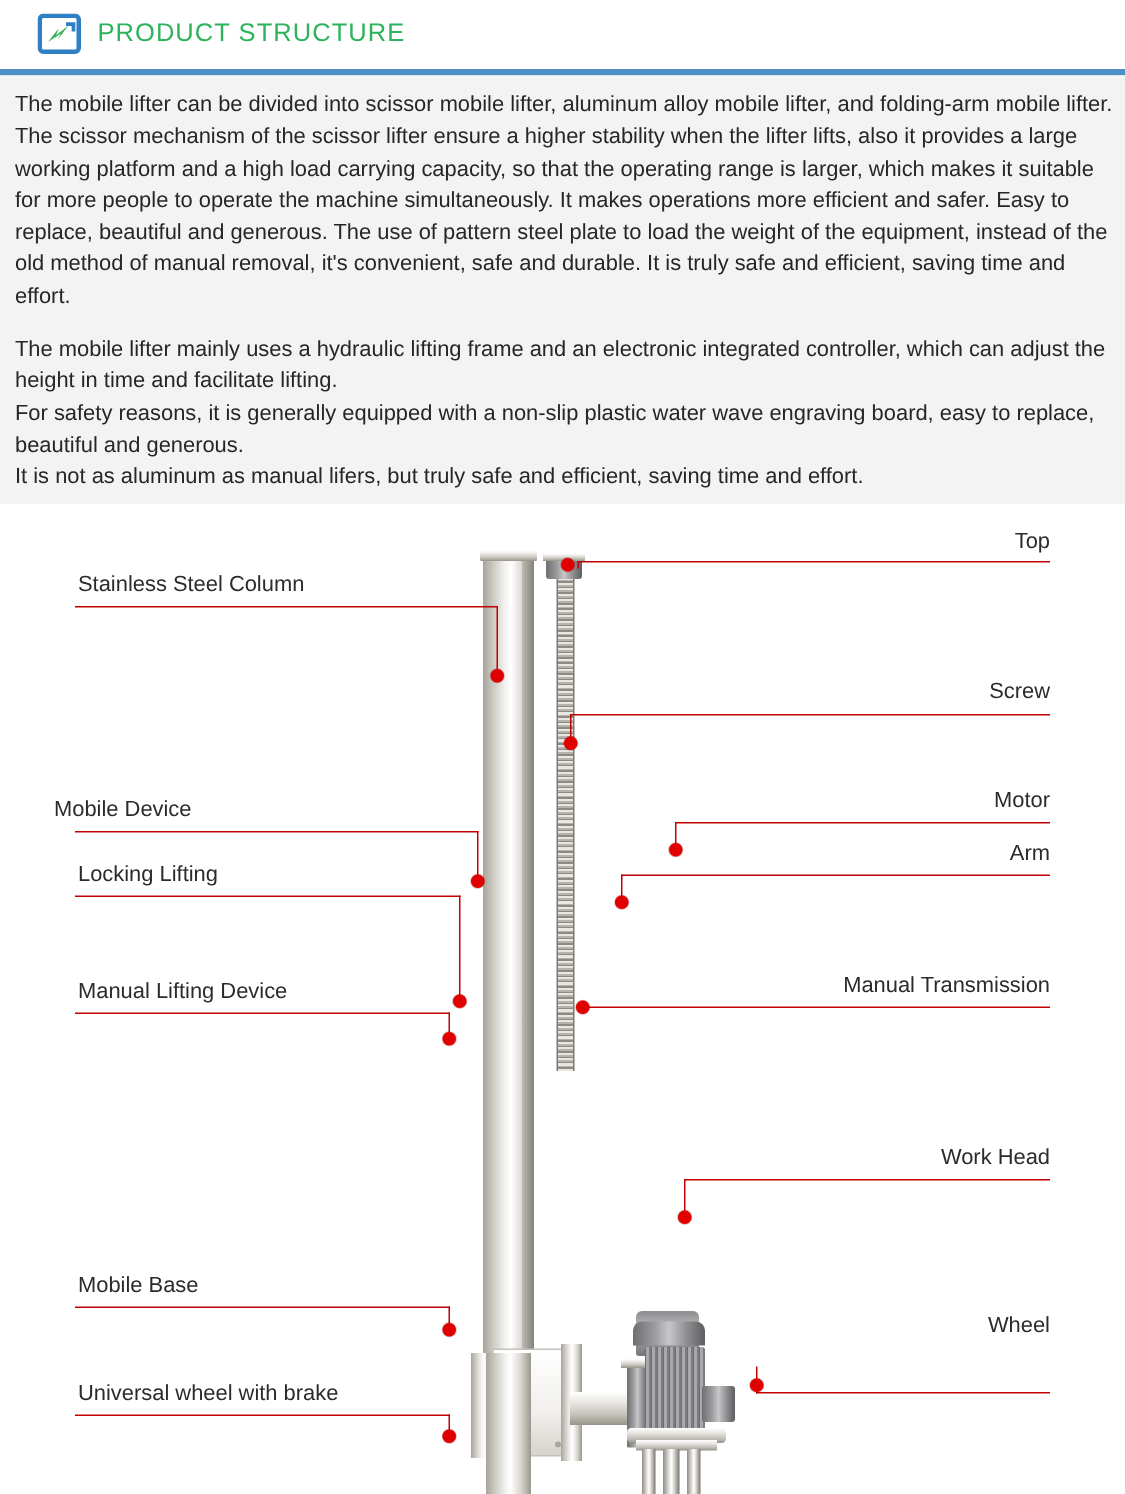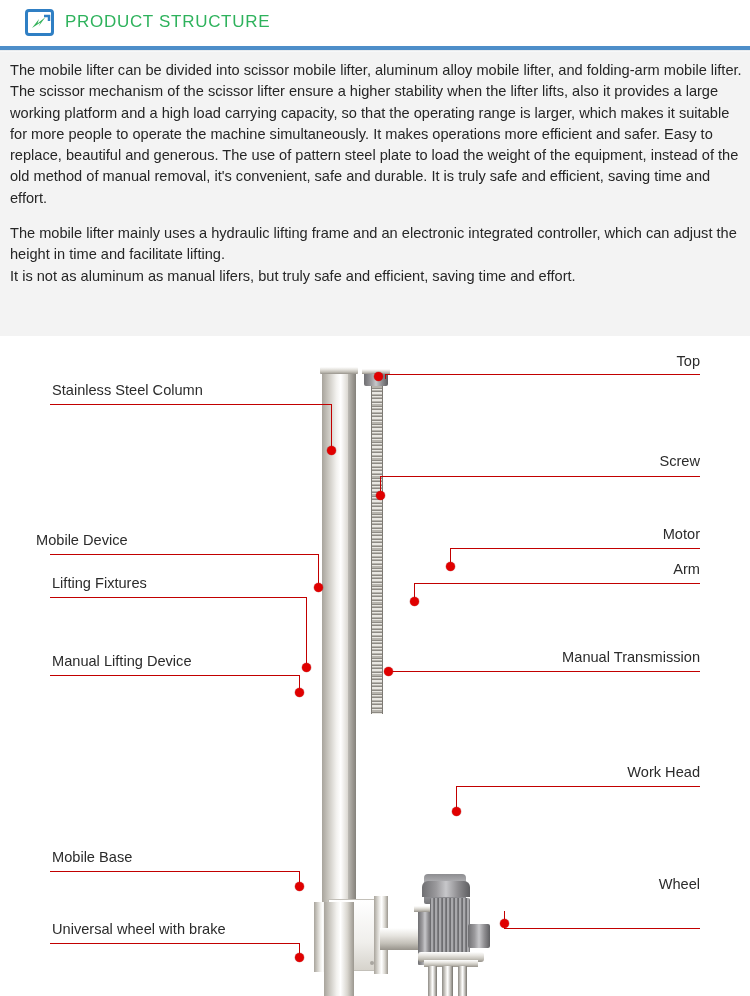--- a/index.html
+++ b/index.html
@@ -140,20 +140,21 @@
 
   <div id="header-title">PRODUCT STRUCTURE</div>
 </div>
 <div id="header-rule"></div>
 <div id="header-rule-shadow"></div>
 
 <div id="text-panel">
   <p>The mobile lifter can be divided into scissor mobile lifter, aluminum alloy mobile lifter, and folding-arm mobile lifter. The scissor mechanism of the scissor lifter ensure a higher stability when the lifter lifts, also it provides a large working platform and a high load carrying capacity, so that the operating range is larger, which makes it suitable for more people to operate the machine simultaneously. It makes operations more efficient and safer. Easy to replace, beautiful and generous. The use of pattern steel plate to load the weight of the equipment, instead of the old method of manual removal, it's convenient, safe and durable. It is truly safe and efficient, saving time and effort.</p>
   <div class="gap"></div>
   <p>The mobile lifter mainly uses a hydraulic lifting frame and an electronic integrated controller, which can adjust the height in time and facilitate lifting.</p>
+  <p>For safety reasons, it is generally equipped with a non-slip plastic water wave engraving board, easy to replace, beautiful and generous.</p>
   <p>It is not as aluminum as manual lifers, but truly safe and efficient, saving time and effort.</p>
 </div>
 
 <div id="diagram">
 
   <div id="machine">
 
     <div class="metal-v" style="left:322px; top:36px; width:34px; height:530px;"></div>
     <div class="shade" style="left:348px; top:36px; width:8px; height:530px;"></div>
 
@@ -196,21 +197,21 @@
   <div class="lbl" style="left:52px; top:47px;">Stainless Steel Column</div>
   <div class="ln h" style="left:50px; top:68px; width:282px;"></div>
   <div class="ln v" style="left:331px; top:68px; height:46px;"></div>
   <div class="dot" style="left:327px; top:110px;"></div>
 
   <div class="lbl" style="left:36px; top:197px;">Mobile Device</div>
   <div class="ln h" style="left:50px; top:218px; width:269px;"></div>
   <div class="ln v" style="left:318px; top:218px; height:33px;"></div>
   <div class="dot" style="left:314px; top:247px;"></div>
 
-  <div class="lbl" style="left:52px; top:240px;">Lifting Fixtures</div>
+  <div class="lbl" style="left:52px; top:240px;">Locking Lifting</div>
   <div class="ln h" style="left:50px; top:261px; width:257px;"></div>
   <div class="ln v" style="left:306px; top:261px; height:70px;"></div>
   <div class="dot" style="left:302px; top:327px;"></div>
 
   <div class="lbl" style="left:52px; top:318px;">Manual Lifting Device</div>
   <div class="ln h" style="left:50px; top:339px; width:250px;"></div>
   <div class="ln v" style="left:299px; top:339px; height:17px;"></div>
   <div class="dot" style="left:295px; top:352px;"></div>
 
   <div class="lbl" style="left:52px; top:514px;">Mobile Base</div>

